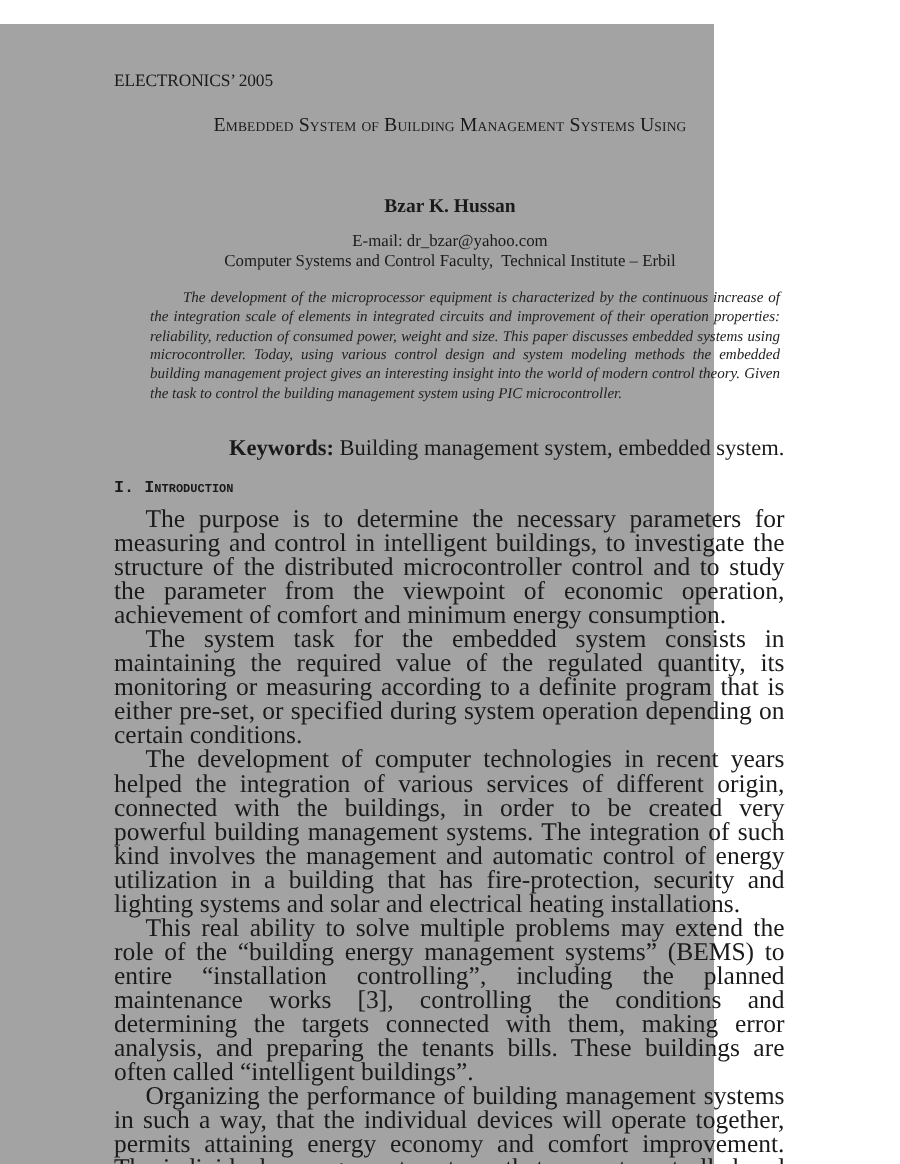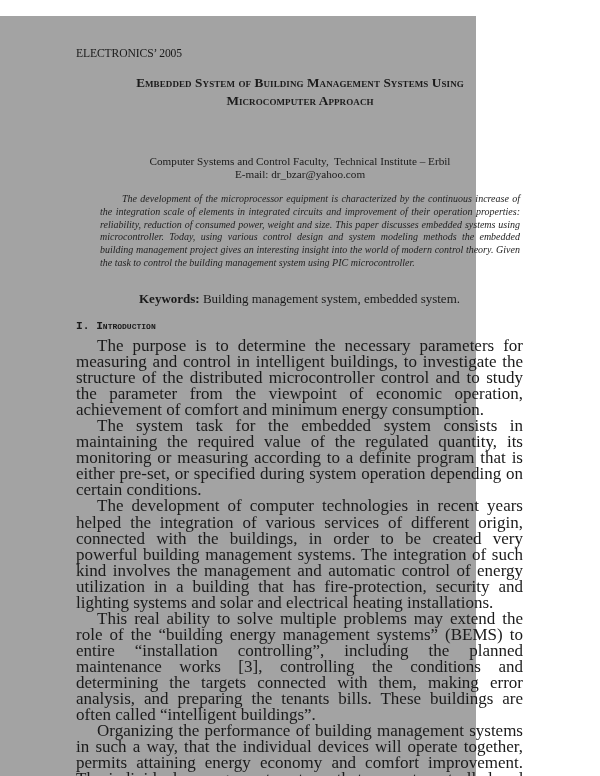--- a/index.html
+++ b/index.html
@@ -9,39 +9,39 @@
     color: #1a1a1a;
   }
   .page { position: absolute; left: 0; top: 16px; width: 476px; height: 776px; background: #a3a3a3; }
   .running-header {
     position: absolute; left: 76px; top: 31px; width: 447px;
     font-size: 11.6px; display: flex; justify-content: space-between; line-height: 14px;
     letter-spacing: -0.1px;
   }
   .title {
     position: absolute; left: 60px; top: 58px; width: 480px; text-align: center;
-    font-weight: bold; font-size: 13.2px; line-height: 18px; font-variant: small-caps;
+    font-weight: normal; font-size: 13.2px; line-height: 18px; font-variant: small-caps;
     letter-spacing: 0.1px;
   }
   .author {
     position: absolute; left: 0; top: 113px; width: 600px; text-align: center;
     font-weight: bold; font-size: 13px; line-height: 16px;
   }
   .affil {
     position: absolute; left: 0; top: 139px; width: 600px; text-align: center;
     font-size: 11.2px; line-height: 13px;
   }
   .abstract {
     position: absolute; left: 100px; top: 177px; width: 420px;
     font-style: italic; font-size: 10px; line-height: 12.8px; text-align: justify;
     text-indent: 22px; color: #222;
   }
   .keywords {
-    position: absolute; left: 76px; top: 275px; width: 447px; text-align: center;
-    font-size: 13px; line-height: 16px;
+    position: absolute; left: 76px; top: 275px; width: 447px; text-align: right;
+    font-size: 15px; line-height: 16px;
   }
   .keywords b { font-weight: bold; }
   .section {
     position: absolute; left: 76px; top: 303px;
     font-weight: bold; font-size: 11.2px; font-variant: small-caps; line-height: 14px; font-family: Liberation Mono, monospace;
   }
   .body {
     position: absolute; left: 76px; top: 322px; width: 447px;
     font-size: 17px; line-height: 16.05px; text-align: justify;
   }
@@ -51,27 +51,27 @@
 <body>
 
 <div class="page">
 
   <div class="running-header">
     <span>ELECTRONICS’ 2005</span>
   </div>
 
   <div class="title">
     <div>Embedded System of Building Management Systems Using</div>
-    <div>Microcomputer Approach</div>
   </div>
 
+  <div class="author">Bzar K. Hussan</div>
 
   <div class="affil">
+    <div>E-mail: dr_bzar@yahoo.com</div>
     <div style="white-space: pre;">Computer Systems and Control Faculty,  Technical Institute – Erbil</div>
-    <div>E-mail: dr_bzar@yahoo.com</div>
   </div>
 
   <div class="abstract">The development of the microprocessor equipment is characterized by the continuous increase of the integration scale of elements in integrated circuits and improvement of their operation properties: reliability, reduction of consumed power, weight and size. This paper discusses embedded systems using microcontroller. Today, using various control design and system modeling methods the embedded building management project gives an interesting insight into the world of modern control theory. Given the task to control the building management system using PIC microcontroller.</div>
 
   <div class="keywords">
     <b>Keywords:</b><span> Building management system, embedded system.</span>
   </div>
 
   <div class="section">
     <span>I. </span><span>Introduction</span>

